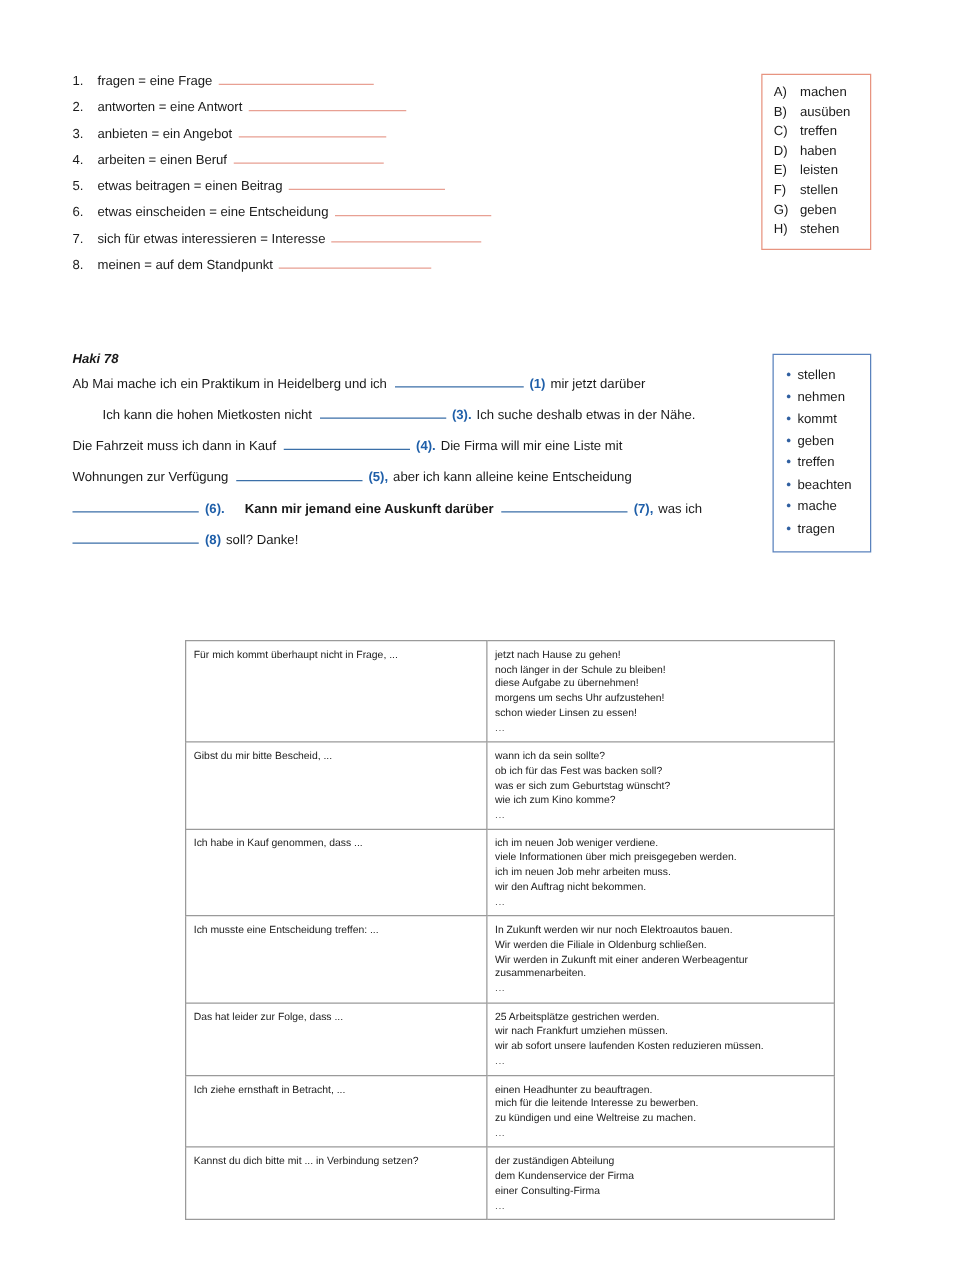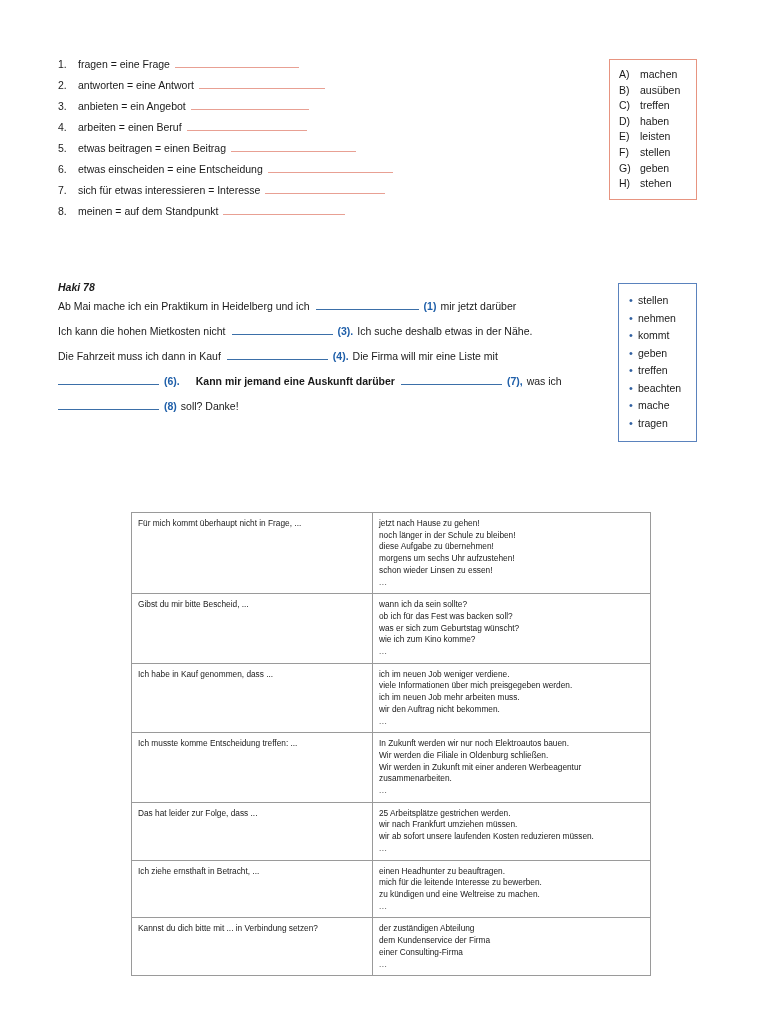--- a/index.html
+++ b/index.html
@@ -136,21 +136,21 @@
   .bb-bullet {
     color: #2f5fa0;
     flex: 0 0 9px;
     font-size: 11px;
     line-height: 17.5px;
   }
 
   
   #sentence-table {
     position: absolute;
-    left: 131px;
+    left: 148px;
     top: 512px;
     width: 493px;
     border-collapse: collapse;
     table-layout: fixed;
   }
   #sentence-table td {
     border: 1px solid #9a9a9a;
     vertical-align: top;
     font-size: 8.3px;
     line-height: 11.7px;
@@ -251,30 +251,36 @@
   <div class="haki-title">Haki 78</div>
 
   <div class="cloze-body">
       <div class="cloze-line">
         <span class="cz-txt" style="margin-right: 6px;">Ab Mai mache ich ein Praktikum in Heidelberg und ich</span>
         <span class="cz-blank" style="width: 103px;"></span>
         <span class="cz-num" style="margin-left: 5px;">(1)</span>
         <span class="cz-txt" style="margin-left: 4px;">mir jetzt darüber</span>
       </div>
       <div class="cloze-line">
-        <span class="cz-txt" style="margin-right: 6px;">Ich kann die hohen Mietkosten nicht</span>
+        <span class="cz-txt" style="margin-right: 6px; margin-left: 24px;">Ich kann die hohen Mietkosten nicht</span>
         <span class="cz-blank" style="width: 101px;"></span>
         <span class="cz-num" style="margin-left: 5px;">(3).</span>
         <span class="cz-txt" style="margin-left: 4px; text-align: right;">Ich suche deshalb etwas in der Nähe.</span>
       </div>
       <div class="cloze-line">
         <span class="cz-txt" style="margin-right: 6px;">Die Fahrzeit muss ich dann in Kauf</span>
         <span class="cz-blank" style="width: 101px;"></span>
         <span class="cz-num" style="margin-left: 5px;">(4).</span>
         <span class="cz-txt" style="margin-left: 4px; text-align: center;">Die Firma will mir eine Liste mit</span>
+      </div>
+      <div class="cloze-line">
+        <span class="cz-txt" style="margin-right: 6px;">Wohnungen zur Verfügung</span>
+        <span class="cz-blank" style="width: 101px;"></span>
+        <span class="cz-num" style="margin-left: 5px;">(5),</span>
+        <span class="cz-txt" style="margin-left: 4px;">aber ich kann alleine keine Entscheidung</span>
       </div>
       <div class="cloze-line">
         <span class="cz-blank" style="width: 101px;"></span>
         <span class="cz-num" style="margin-left: 5px;">(6).</span>
         <span class="cz-txt" style="margin-left: 16px; font-weight: bold;">Kann mir jemand eine Auskunft darüber</span>
         <span class="cz-blank" style="width: 101px; margin-left: 6px;"></span>
         <span class="cz-num" style="margin-left: 5px;">(7),</span>
         <span class="cz-txt" style="margin-left: 4px;">was ich</span>
       </div>
       <div class="cloze-line">
@@ -355,21 +361,21 @@
         <td class="col-right">
           <div class="tbl-line">ich im neuen Job weniger verdiene.</div>
           <div class="tbl-line">viele Informationen über mich preisgegeben werden.</div>
           <div class="tbl-line">ich im neuen Job mehr arbeiten muss.</div>
           <div class="tbl-line">wir den Auftrag nicht bekommen.</div>
           <div class="tbl-line tbl-ellipsis">...</div>
         </td>
       </tr>
       <tr>
         <td class="col-left">
-          <div class="tbl-line">Ich musste komme Entscheidung treffen: ...</div>
+          <div class="tbl-line">Ich musste eine Entscheidung treffen: ...</div>
         </td>
         <td class="col-right">
           <div class="tbl-line">In Zukunft werden wir nur noch Elektroautos bauen.</div>
           <div class="tbl-line">Wir werden die Filiale in Oldenburg schließen.</div>
           <div class="tbl-line">Wir werden in Zukunft mit einer anderen Werbeagentur</div>
           <div class="tbl-line">zusammenarbeiten.</div>
           <div class="tbl-line tbl-ellipsis">...</div>
         </td>
       </tr>
       <tr>

